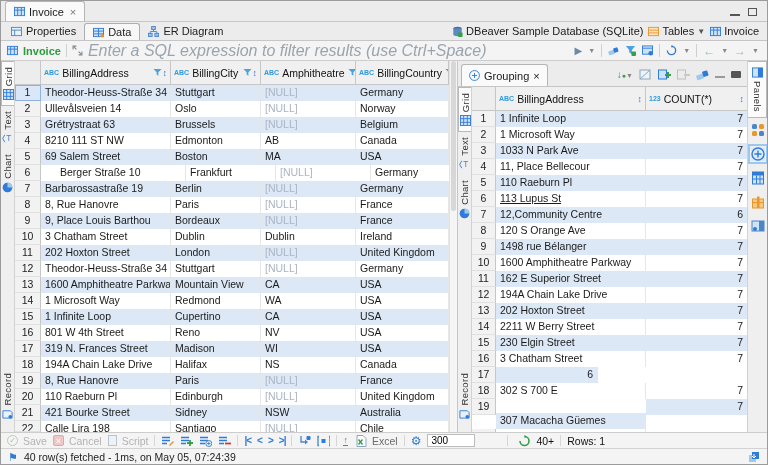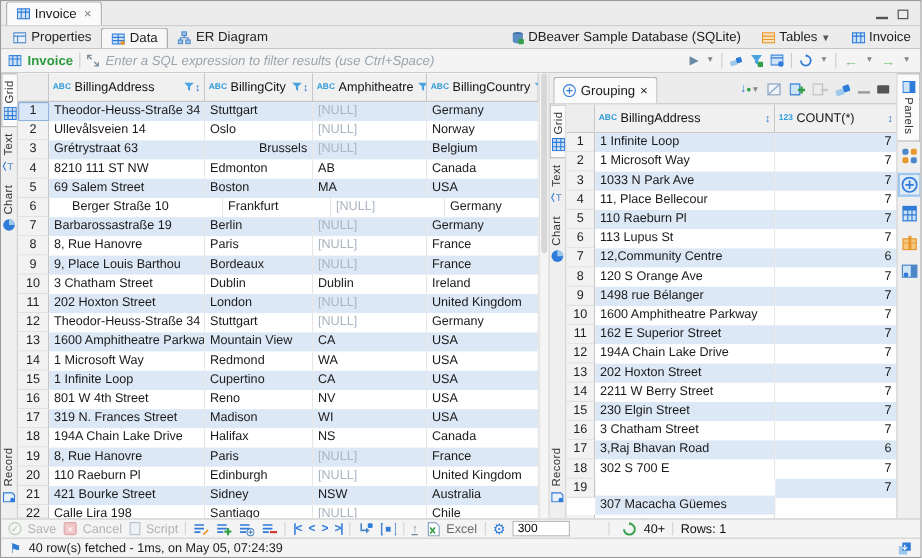--- a/index.html
+++ b/index.html
@@ -12,29 +12,29 @@
   .etab { display:flex; align-items:center; gap:4px; background:#fafafa; border:1px solid #b5b5b5; border-bottom:none; height:20px; padding:0 8px; border-radius:3px 3px 0 0; font-size:11px; }
   .etab .close { color:#777; font-size:11px; margin-left:2px; }
   .winbtns { margin-left:auto; display:flex; gap:8px; align-items:center; padding:3px 6px 5px; }
   .wmin { width:10px; height:2px; background:#555; margin-top:6px; }
   .wmax { width:9px; height:8px; border:1.5px solid #555; }
 
   
   .stabbar { height:19px; background:#ececec; border-bottom:1px solid #c6c6c6; display:flex; align-items:stretch; padding:0 2px; flex:none; }
   .stab { display:flex; align-items:center; gap:4px; padding:0 8px; color:#222; }
   .stab.active { background:#f7f7f7; border:1px solid #adadad; border-bottom:none; border-radius:3px 3px 0 0; margin-top:1px; }
-  .connbar { margin-left:auto; display:flex; align-items:center; gap:18px; padding-right:6px; }
+  .connbar { margin-left:auto; display:flex; align-items:center; gap:5px; padding-right:6px; }
   .connitem { display:flex; align-items:center; gap:3px; }
   .caret { color:#555; font-size:8px; }
 
   
   .fbar { height:20px; background:#f4f4f4; border-bottom:1px solid #cdcdcd; display:flex; align-items:center; gap:5px; padding:0 6px; flex:none; }
   .flt-table { color:#2e9b3f; font-weight:bold; }
   .fsep { width:1px; height:13px; background:#cfcfcf; }
-  .fbar input { flex:1; border:none; outline:none; background:transparent; font-size:11px; font-family:inherit; color:#333; }
+  .fbar input { flex:1; border:none; outline:none; background:transparent; font-size:16px; font-family:inherit; color:#333; }
   .fbar input::placeholder { font-style:italic; color:#9aa4ad; }
   .fbar-icons { display:flex; align-items:center; gap:6px; padding-right:2px; }
   .gicon { font-size:11px; line-height:1; }
   .play { color:#6c8aa5; font-size:10px; }
   .greenar { color:#8cc98c; font-weight:bold; font-size:12px; }
   .tinycaret { color:#888; font-size:7px; }
 
   
   .content { display:flex; height:371px; flex:none; background:#fff; }
 
@@ -303,21 +303,21 @@
           <div class="grow">
             <div class="cell rownum" style="width: 26px;">2</div>
             <div class="cell" style="width: 130px;">Ullevålsveien 14</div>
             <div class="cell" style="width: 90px;">Oslo</div>
             <div class="cell nullv" style="width: 95px;">[NULL]</div>
             <div class="cell" style="width: 93px;">Norway</div>
           </div>
           <div class="grow stripe">
             <div class="cell rownum" style="width: 26px;">3</div>
             <div class="cell" style="width: 130px;">Grétrystraat 63</div>
-            <div class="cell" style="width: 90px; text-align: right;">Brussels</div>
+            <div class="cell" style="width: 90px;">Brussels</div>
             <div class="cell nullv" style="width: 95px;">[NULL]</div>
             <div class="cell" style="width: 93px;">Belgium</div>
           </div>
           <div class="grow">
             <div class="cell rownum" style="width: 26px;">4</div>
             <div class="cell" style="width: 130px;">8210 111 ST NW</div>
             <div class="cell" style="width: 90px;">Edmonton</div>
             <div class="cell" style="width: 95px;">AB</div>
             <div class="cell" style="width: 93px;">Canada</div>
           </div>
@@ -554,21 +554,21 @@
               <div class="cell" style="width: 150px;">11, Place Bellecour</div>
               <div class="cell numc" style="width: 102px;">7</div>
             </div>
             <div class="grow stripe">
               <div class="cell rownum" style="width: 24px;">5</div>
               <div class="cell" style="width: 150px;">110 Raeburn Pl</div>
               <div class="cell numc" style="width: 102px;">7</div>
             </div>
             <div class="grow">
               <div class="cell rownum" style="width: 24px;">6</div>
-              <div class="cell" style="width: 150px;">113 Lupus St</div>
+              <div class="cell" style="width: 150px; text-decoration: underline;">113 Lupus St</div>
               <div class="cell numc" style="width: 102px;">7</div>
             </div>
             <div class="grow stripe">
               <div class="cell rownum" style="width: 24px;">7</div>
               <div class="cell" style="width: 150px;">12,Community Centre</div>
               <div class="cell numc" style="width: 102px;">6</div>
             </div>
             <div class="grow">
               <div class="cell rownum" style="width: 24px;">8</div>
               <div class="cell" style="width: 150px;">120 S Orange Ave</div>
@@ -609,21 +609,20 @@
               <div class="cell" style="width: 150px;">230 Elgin Street</div>
               <div class="cell numc" style="width: 102px;">7</div>
             </div>
             <div class="grow">
               <div class="cell rownum" style="width: 24px;">16</div>
               <div class="cell" style="width: 150px;">3 Chatham Street</div>
               <div class="cell numc" style="width: 102px;">7</div>
             </div>
             <div class="grow stripe">
               <div class="cell rownum" style="width: 24px;">17</div>
-              <div class="cell" style="width: 150px;">3,Raj Bhavan Road</div>
               <div class="cell numc" style="width: 102px;">6</div>
             </div>
             <div class="grow">
               <div class="cell rownum" style="width: 24px;">18</div>
               <div class="cell" style="width: 150px;">302 S 700 E</div>
               <div class="cell numc" style="width: 102px;">7</div>
             </div>
             <div class="grow stripe">
               <div class="cell rownum" style="width: 24px;">19</div>
               <div class="cell" style="width: 150px; margin-top: 14px;">307 Macacha Güemes</div>

